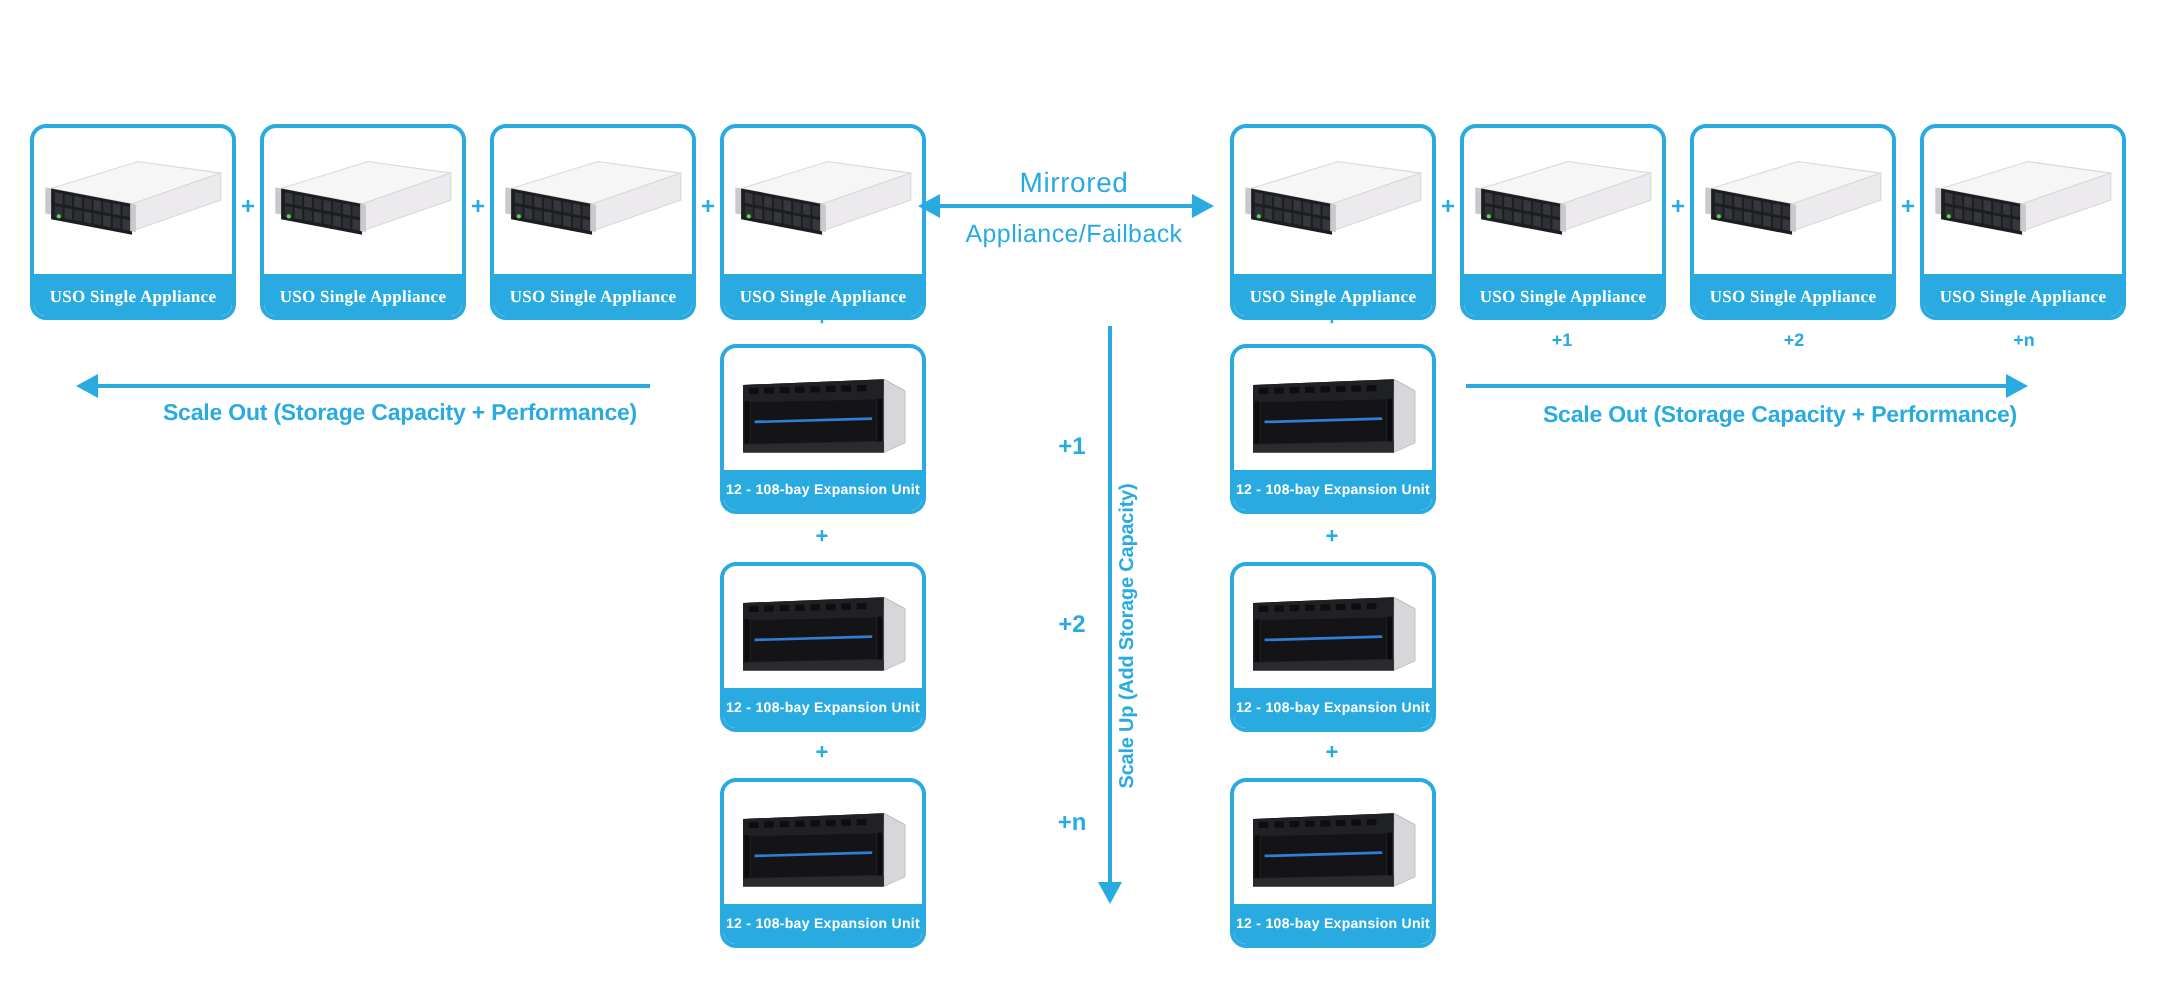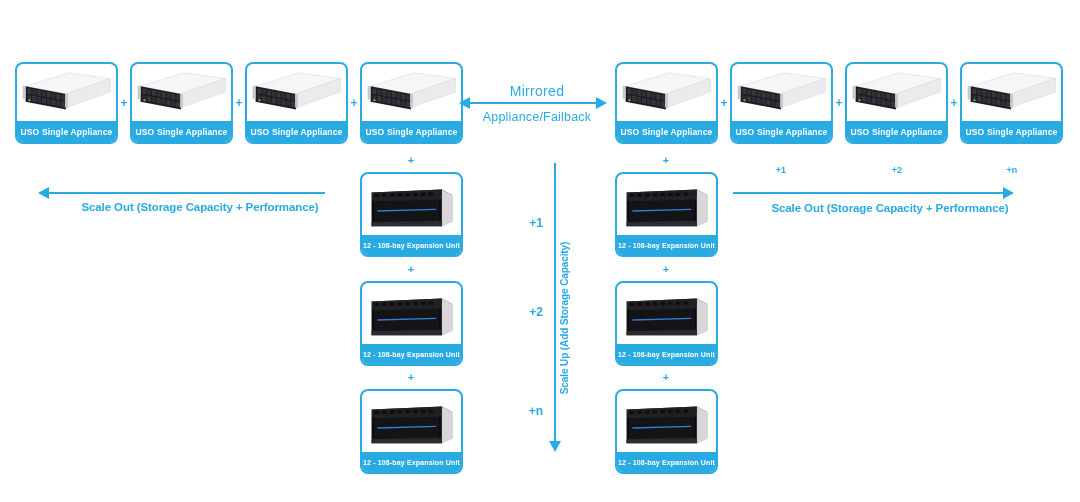--- a/index.html
+++ b/index.html
@@ -6,21 +6,21 @@
   html,body{ margin:0; padding:0; background:#ffffff; }
   #canvas{
     position:relative; width:1080px; height:502px; background:#ffffff;
     font-family:"Liberation Sans", sans-serif; overflow:hidden;
   }
   .box{
     position:absolute; width:103px; box-sizing:border-box;
     border:2px solid var(--blue); border-radius:8px; background:#fff;
     display:flex; flex-direction:column; overflow:hidden;
   }
-  .box.app{ height:82px; }
+  .box.app{ height:98px;font-family:Liberation Serif, serif; }
   .box.exp{ height:85px; }
   .box .img{ flex:1; display:flex; align-items:center; justify-content:center; padding:1px 2px; }
   .box .img svg{ width:94px; height:54px; display:block; }
   .box .lbl{
     height:21px; background:var(--blue); color:#fff; font-weight:bold;
     display:flex; align-items:center; justify-content:center;
     font-size:8.5px; letter-spacing:.15px; white-space:nowrap;
   }
   .box.exp .lbl{ height:20px; font-size:7px; }
   .plus{

